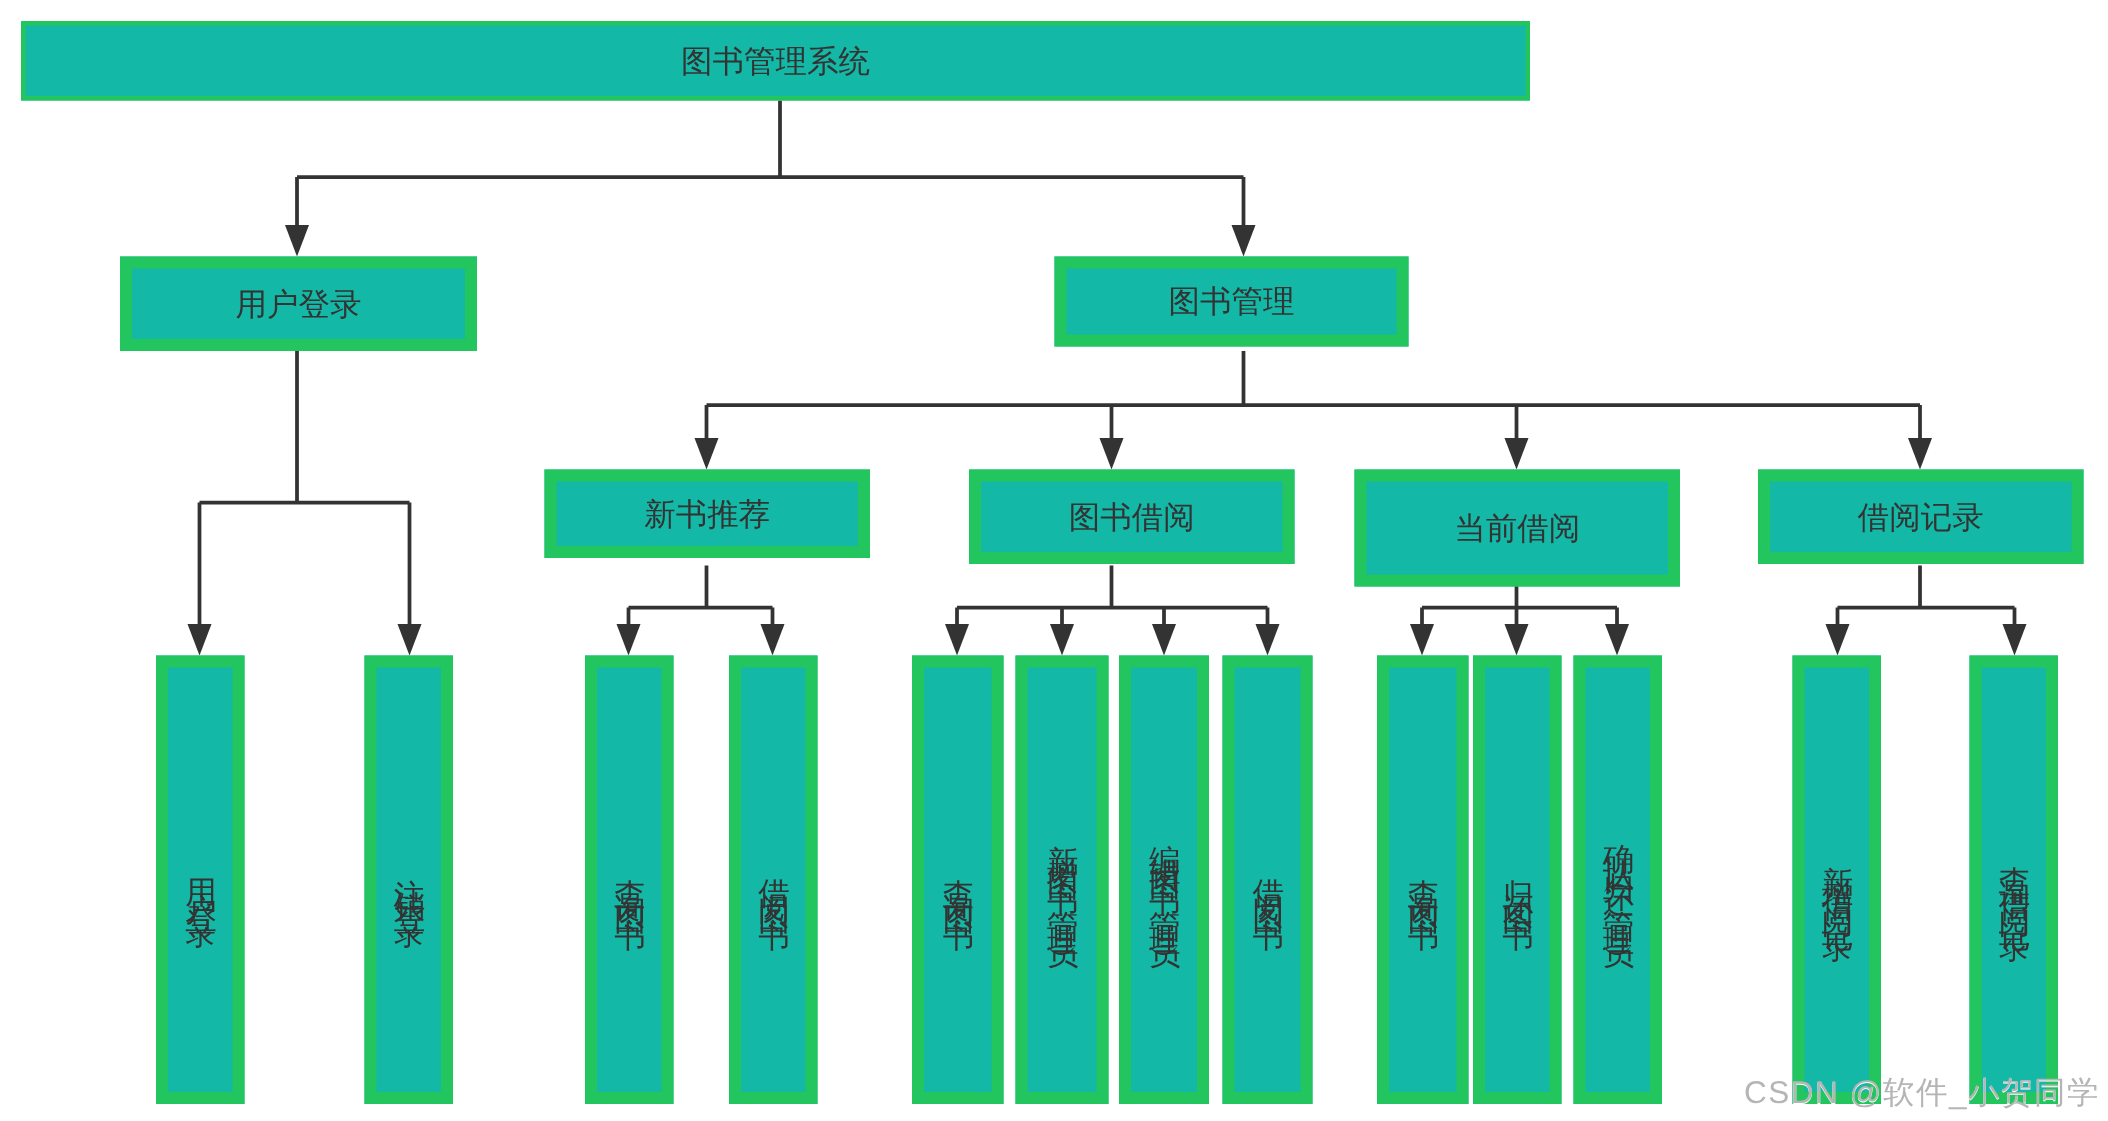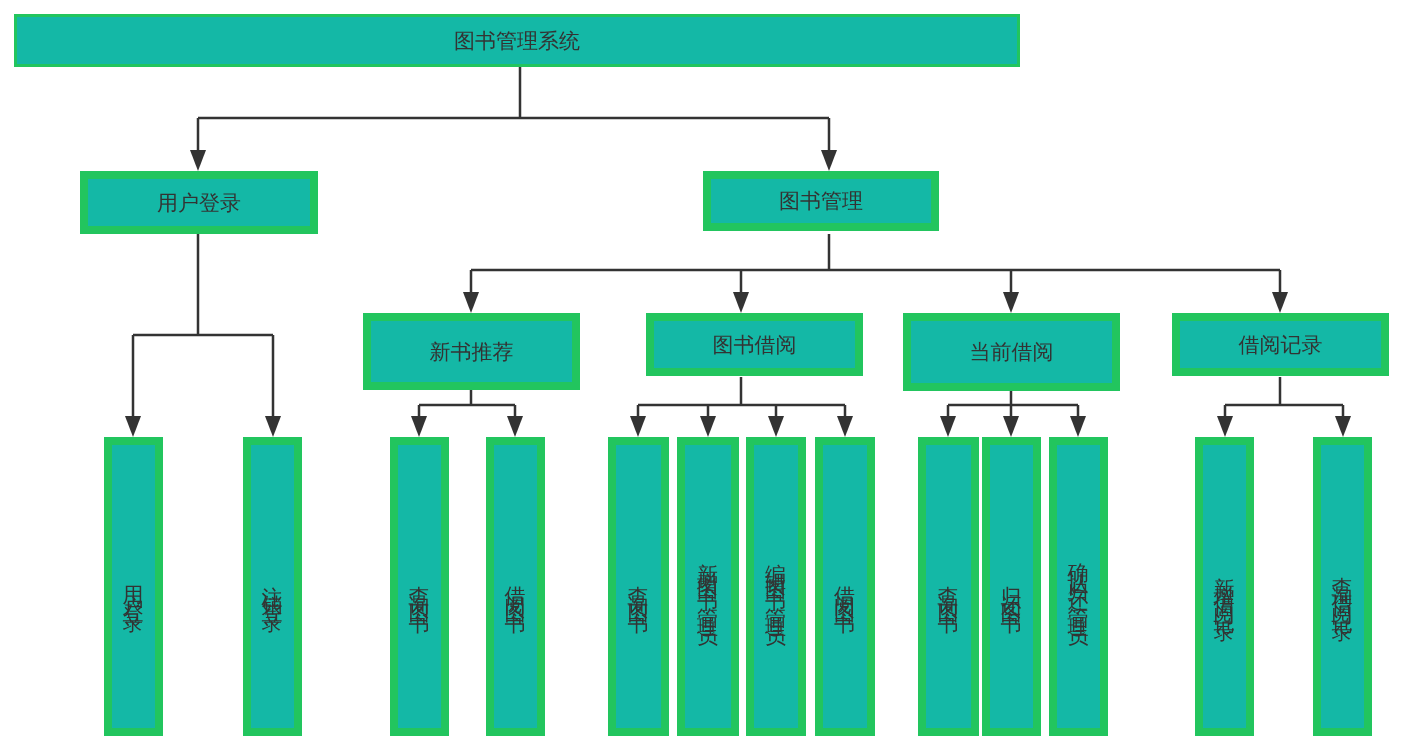--- a/index.html
+++ b/index.html
@@ -95,21 +95,21 @@
     <span class="lbl">图书管理系统</span>
   </div>
 
   <div class="node" style="left:80px; top:171px; width:238px; height:63px;">
     <span class="lbl">用户登录</span>
   </div>
   <div class="node" style="left:703px; top:171px; width:236px; height:60px;">
     <span class="lbl">图书管理</span>
   </div>
 
-  <div class="node" style="left:363px; top:313px; width:217px; height:77px;">
+  <div class="node" style="left:363px; top:313px; width:217px; height:59px;">
     <span class="lbl">新书推荐</span>
   </div>
   <div class="node" style="left:646px; top:313px; width:217px; height:63px;">
     <span class="lbl">图书借阅</span>
   </div>
   <div class="node" style="left:903px; top:313px; width:217px; height:78px;">
     <span class="lbl">当前借阅</span>
   </div>
   <div class="node" style="left:1172px; top:313px; width:217px; height:63px;">
     <span class="lbl">借阅记录</span>
@@ -152,14 +152,15 @@
     <span class="lbl">确认归还（管理员）</span>
   </div>
 
   <div class="node v" style="left:1195px; top:437px; width:59px; height:299px;">
     <span class="lbl">新增借阅记录</span>
   </div>
   <div class="node v" style="left:1313px; top:437px; width:59px; height:299px;">
     <span class="lbl">查询借阅记录</span>
   </div>
 
+  <div class="watermark">CSDN @软件_小贺同学</div>
 
 </div>
 
 </body></html>

